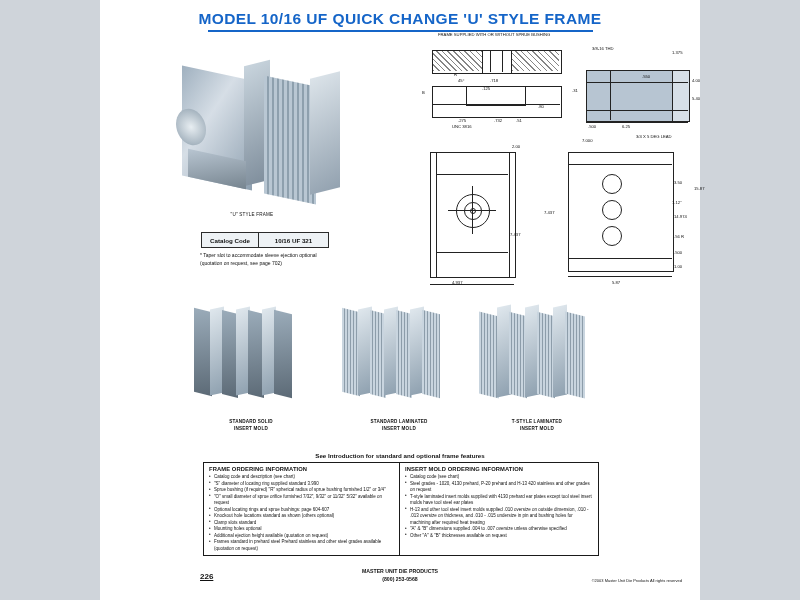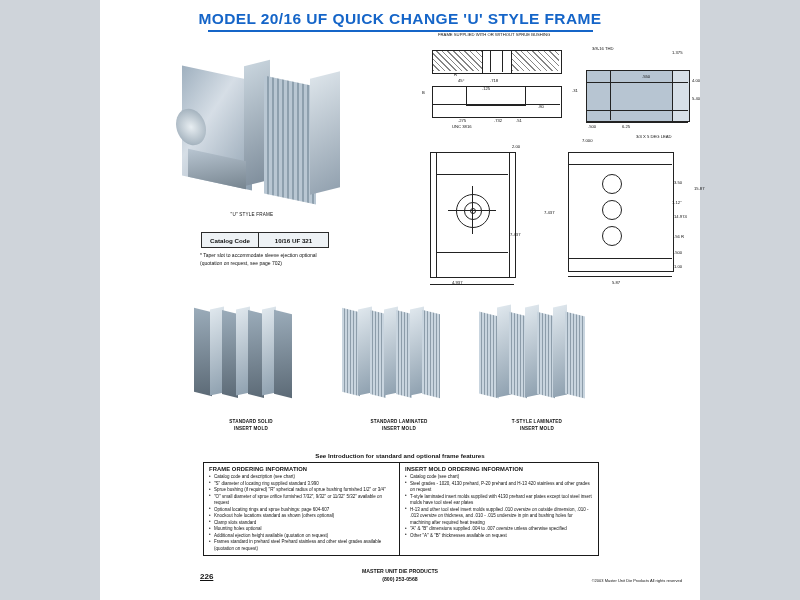--- a/index.html
+++ b/index.html
@@ -109,21 +109,21 @@
   }
   .copy{
     position:absolute;right:18px;top:578px;font-size:4px;color:#111;
   }
 </style>
 </head>
 <body>
 
 <div class="page">
 
-  <div class="title">MODEL 20/16 UF QUICK CHANGE 'U' STYLE FRAME</div>
+  <div class="title">MODEL 10/16 UF QUICK CHANGE 'U' STYLE FRAME</div>
   <div class="rule"></div>
 
   <div class="photo">
     <div class="blk p1"></div>
     <div class="blk p2"></div>
     <div class="blk p3"></div>
     <div class="blk p4"></div>
     <div class="blk p5"></div>
     <div class="blk p6"></div>
   </div>

